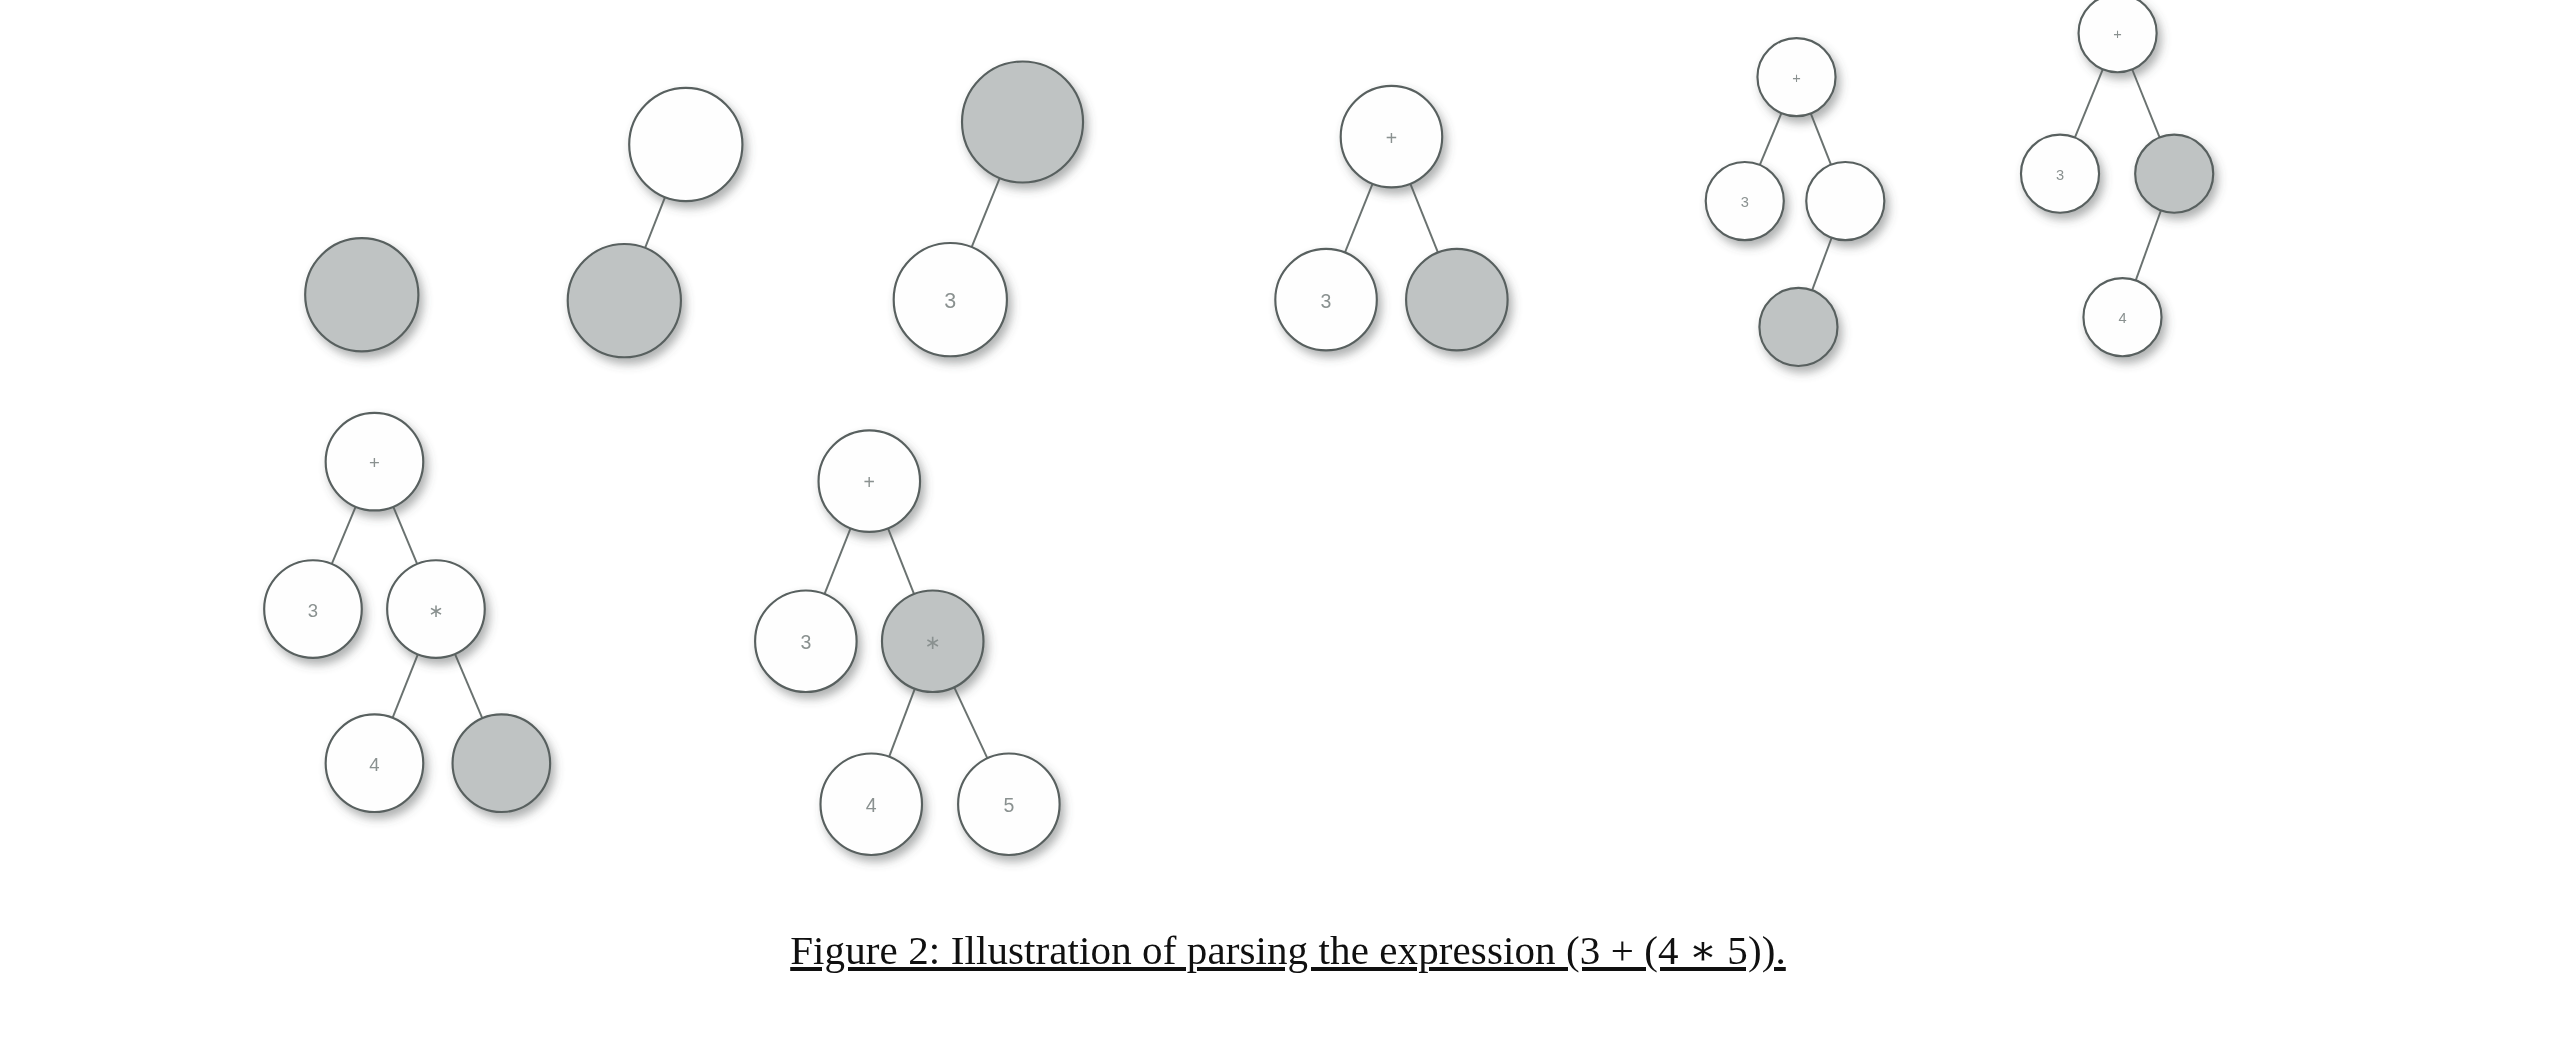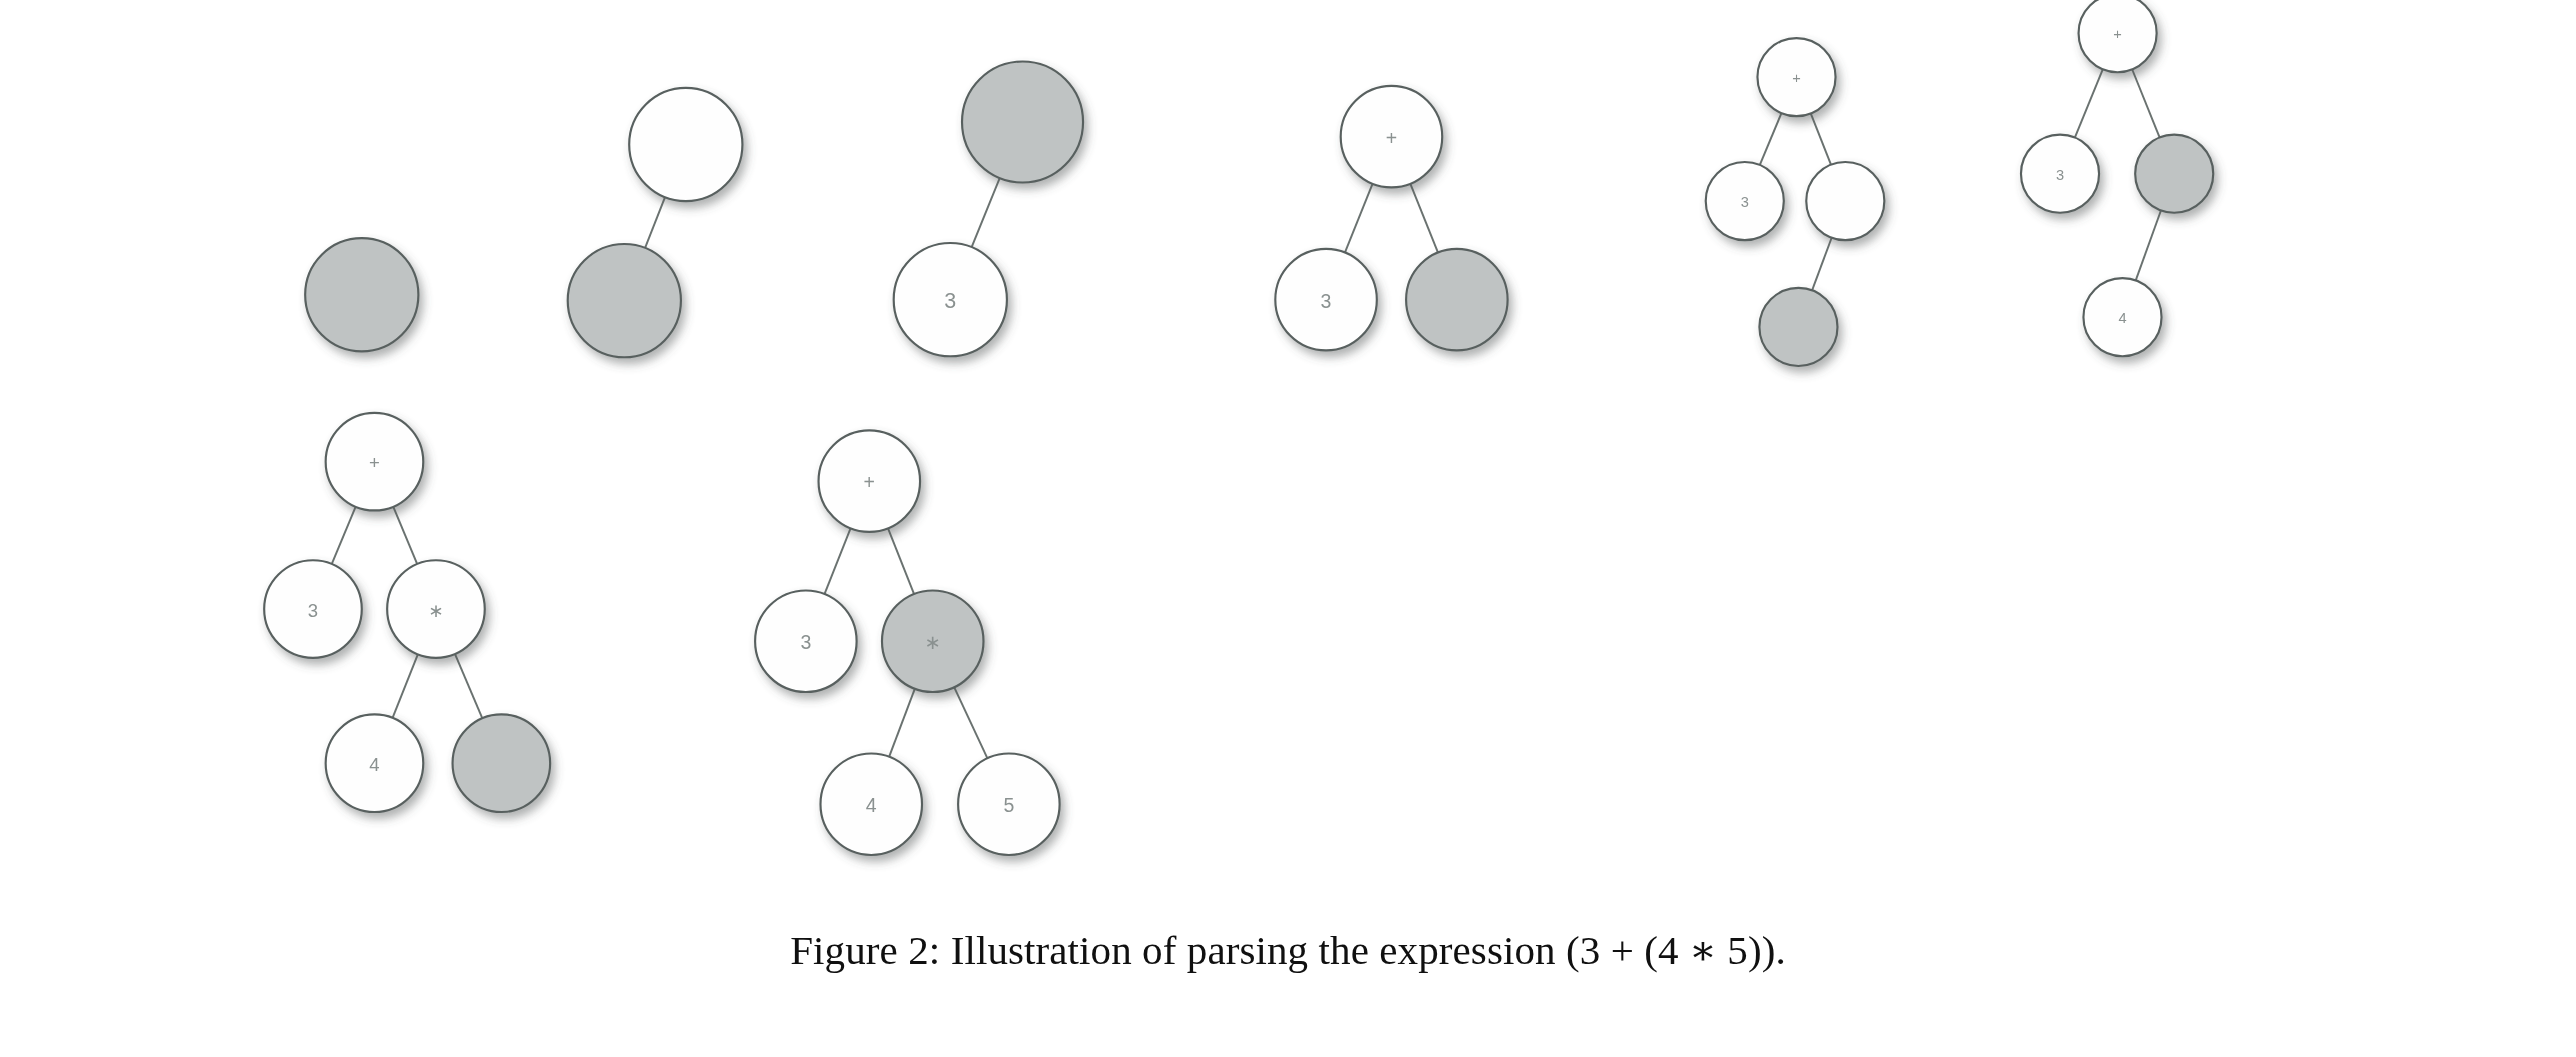--- a/index.html
+++ b/index.html
@@ -47,20 +47,21 @@
     position: absolute;
     left: 0;
     right: 0;
     top: 926px;
     text-align: center;
     font-family: "Liberation Serif", "DejaVu Serif", serif;
     font-size: 41px;
     color: #101010;
     letter-spacing: 0.1px;
     white-space: pre;
+    text-decoration: underline;
   }
 </style>
 </head>
 <body>
 
 <div id="figure-root">
 
   <svg id="tree-canvas" viewBox="0 0 2638 1000" xmlns="http://www.w3.org/2000/svg">
     <defs>
       <filter id="node-shadow" x="-60%" y="-60%" width="240%" height="240%">

